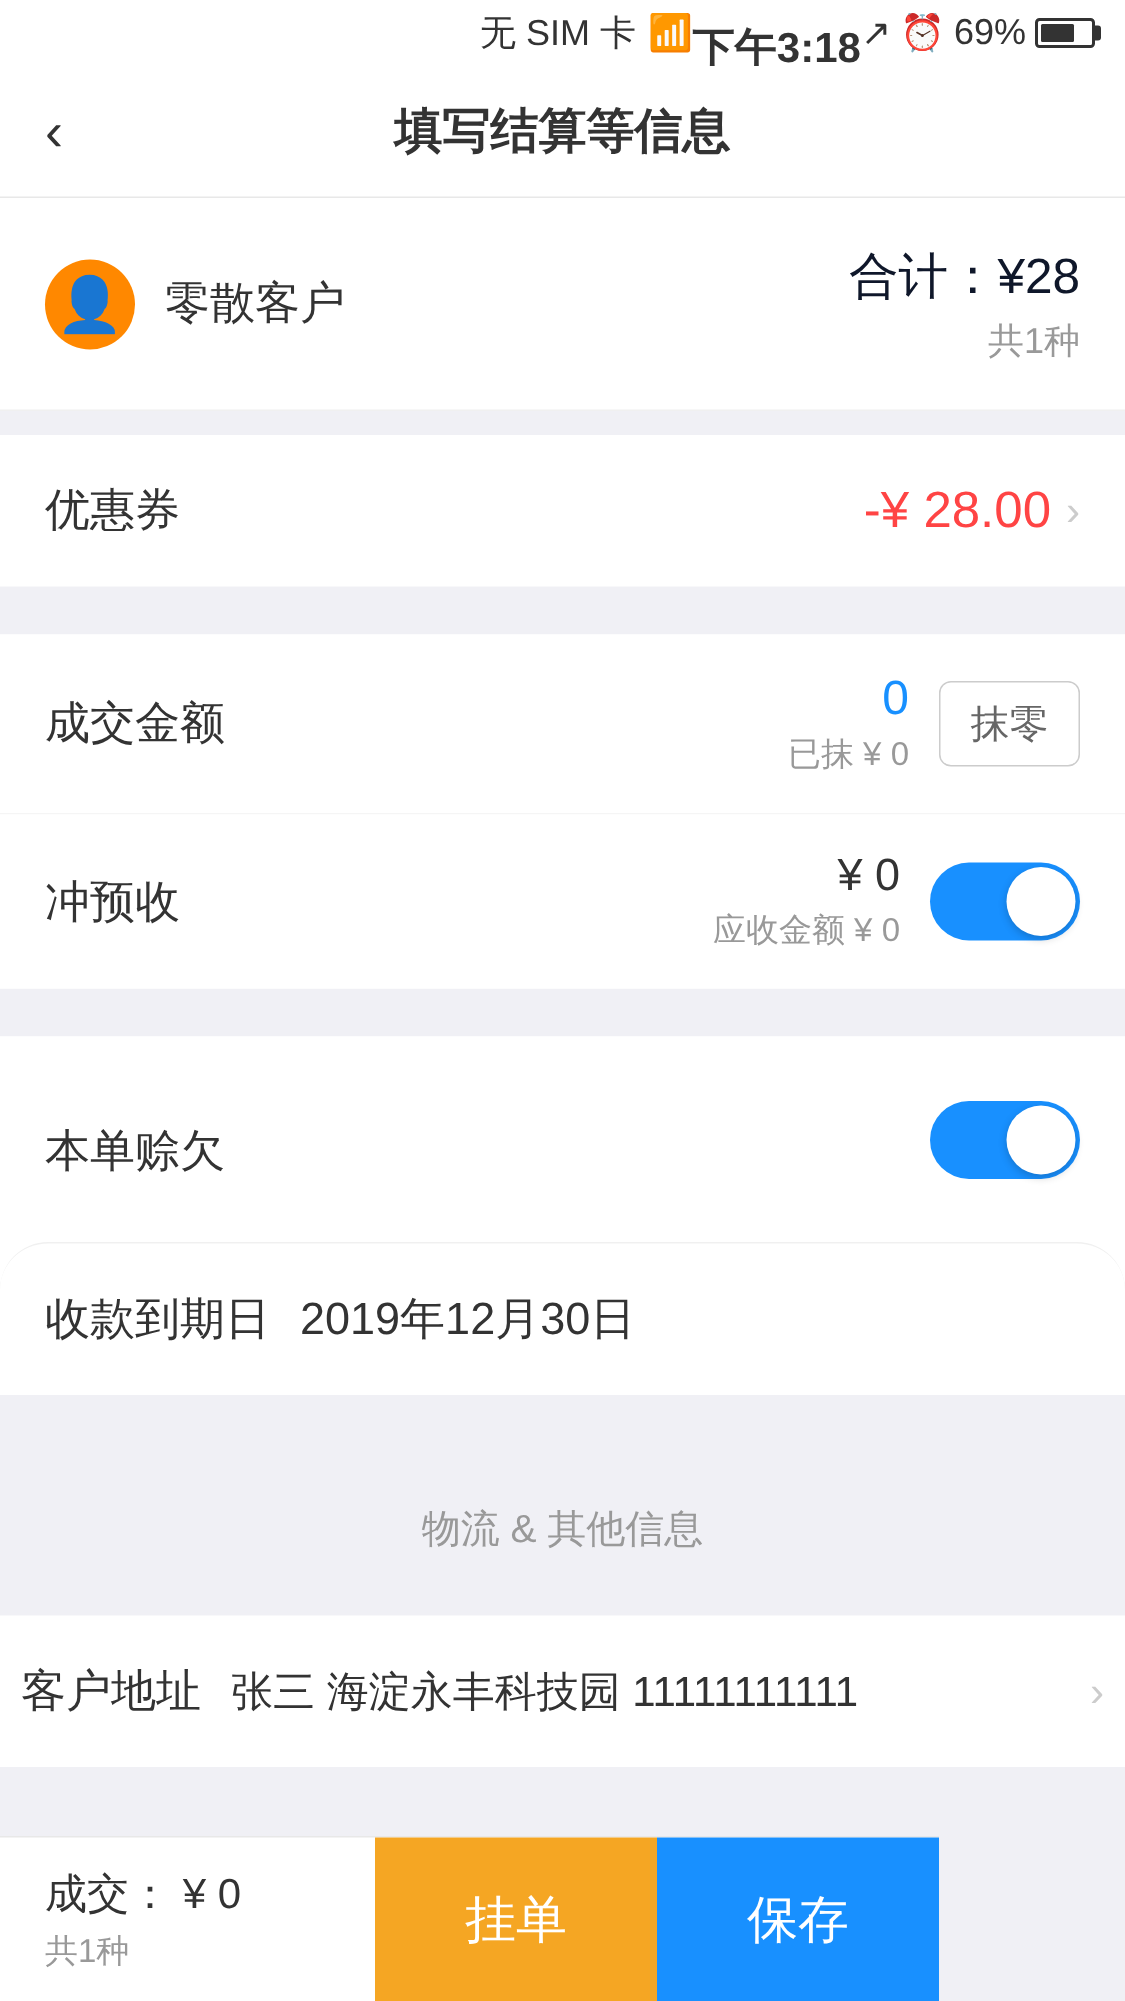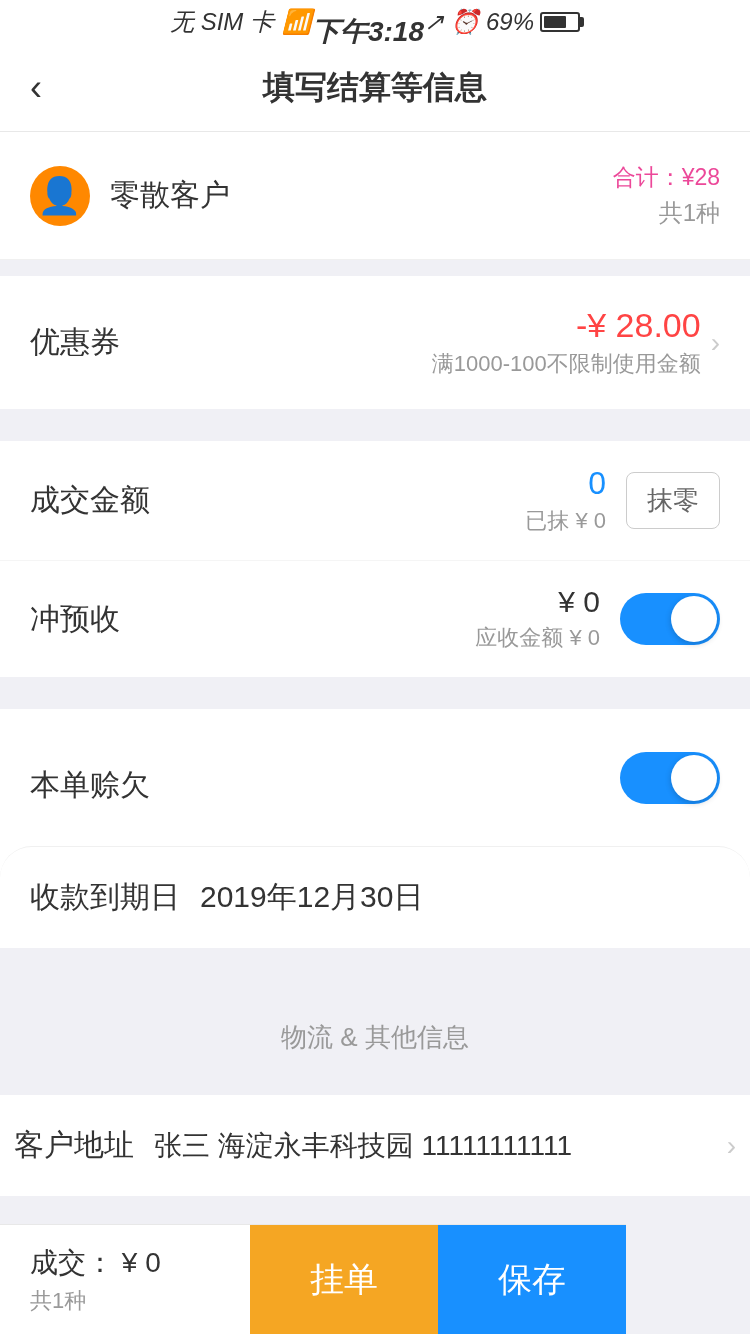--- a/index.html
+++ b/index.html
@@ -13,25 +13,24 @@
       color: #333;
       position: relative;
     }
 
     
     .status-bar {
       height: 44px;
       background: #fff;
       display: flex;
       align-items: center;
-      justify-content: center;
+      justify-content: flex-end;
       padding: 0 20px;
       font-size: 24px;
       font-weight: 500;
-      font-style: italic;
     }
     .status-left { display: flex; align-items: center; gap: 8px; }
     .status-center { font-size: 28px; font-weight: 600; margin-top: 20px; }
     .status-right { display: flex; align-items: center; gap: 6px; font-size: 24px; }
     .battery-icon {
       width: 40px; height: 20px; border: 2px solid #333; border-radius: 3px;
       position: relative; display: inline-flex; align-items: center; padding: 2px;
     }
     .battery-icon::after {
       content: '';
@@ -89,21 +88,21 @@
       border-bottom: 1px solid #f0f0f0;
     }
     .customer-left { display: flex; align-items: center; gap: 20px; }
     .customer-avatar {
       width: 60px; height: 60px; border-radius: 50%; background: #ff8800;
       display: flex; align-items: center; justify-content: center;
     }
     .avatar-icon { font-size: 36px; }
     .customer-name { font-size: 30px; color: #333; font-weight: 500; }
     .customer-summary { text-align: right; }
-    .summary-total { font-size: 23px; color: #ec4899; }
+    .summary-total { font-size: 33px; color: #0f172a; }
     .summary-count { font-size: 24px; color: #999; margin-top: 4px; }
 
     
     .coupon-row {
       background: #fff;
       padding: 30px 30px;
       display: flex;
       align-items: center;
       justify-content: space-between;
     }
@@ -302,21 +301,20 @@
     </div>
   </div>
 </div>
 
 <div class="section">
   <div class="coupon-row">
     <span class="coupon-label">优惠券</span>
     <div class="coupon-right">
       <div>
         <div class="coupon-amount">-¥ 28.00</div>
-        <div class="coupon-desc">满1000-100不限制使用金额</div>
       </div>
       <span class="chevron-icon">›</span>
     </div>
   </div>
 </div>
 
 <div class="section-divider"></div>
 
 <div class="section">
 

